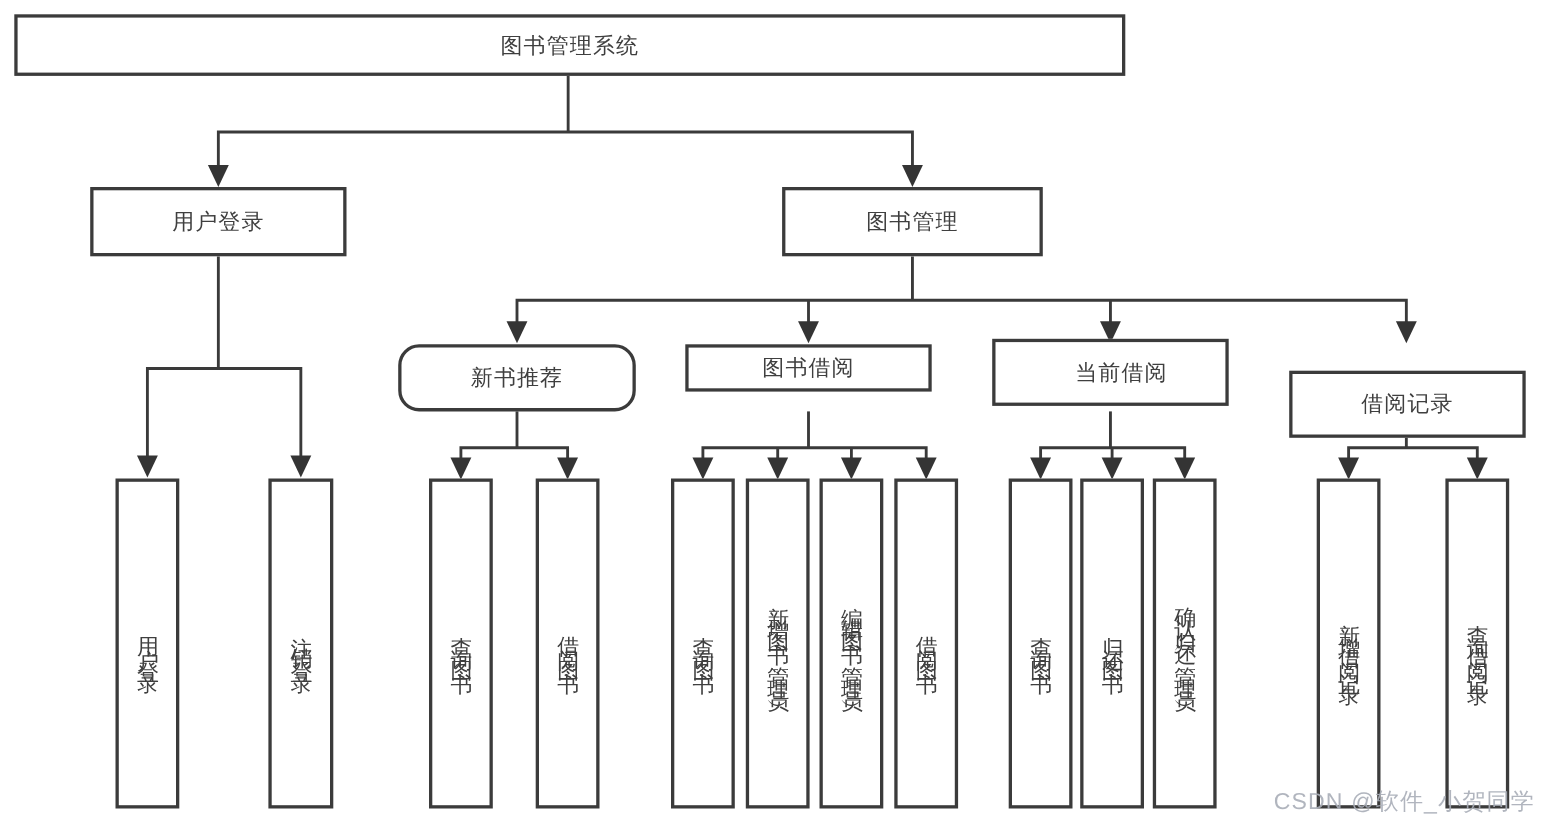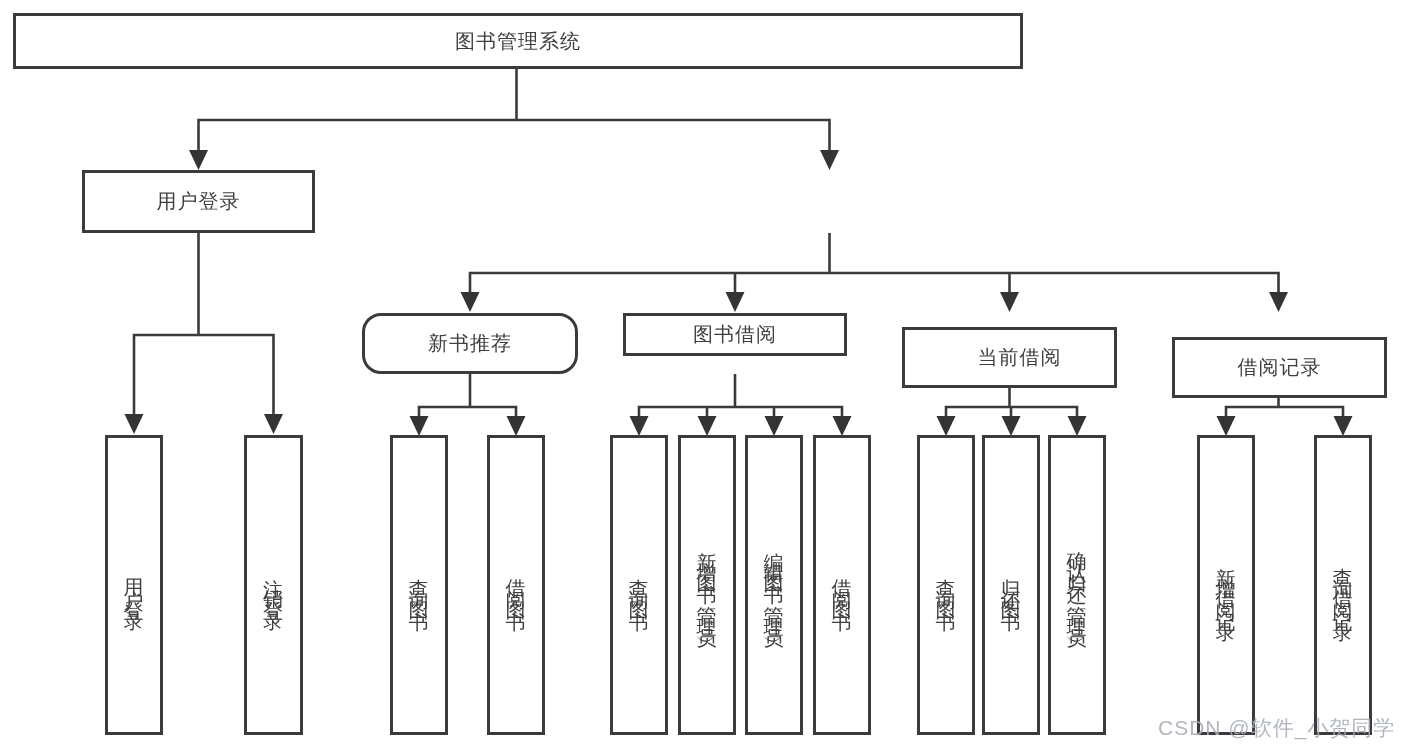--- a/index.html
+++ b/index.html
@@ -104,24 +104,25 @@
 
     <path d="M1278.5 374 V407"></path>
     <path d="M1226 420 V407 H1343 V420"></path>
     <polygon points="1216.5,416 1235.5,416 1226,436"></polygon>
     <polygon points="1333.5,416 1352.5,416 1343,436"></polygon>
   </svg>
 
   <div class="node" style="left:13px; top:13px; width:1010px; height:56px;">图书管理系统</div>
 
   <div class="node" style="left:82px; top:170px; width:233px; height:63px;">用户登录</div>
+  <div class="node" style="left:711px; top:170px; width:237px; height:63px;">图书管理</div>
 
   <div class="node" style="left:362px; top:313px; width:216px; height:61px;border-radius:19px;">新书推荐</div>
   <div class="node" style="left:623px; top:313px; width:224px; height:43px;">图书借阅</div>
-  <div class="node" style="left:902px; top:327px; width:215px; height:61px;padding-left:20px;">当前借阅</div>
+  <div class="node" style="left:902px; top:308px; width:215px; height:61px;padding-left:20px;">当前借阅</div>
   <div class="node" style="left:1172px; top:313px; width:215px; height:61px;margin-top:24px;">借阅记录</div>
 
   <div class="node leaf" style="left:105px; top:435px; width:58px; height:300px;">
     <span>用户登录</span>
   </div>
   <div class="node leaf" style="left:244px; top:435px; width:59px; height:300px;">
     <span>注销登录</span>
   </div>
 
   <div class="node leaf" style="left:390px; top:435px; width:58px; height:300px;">

